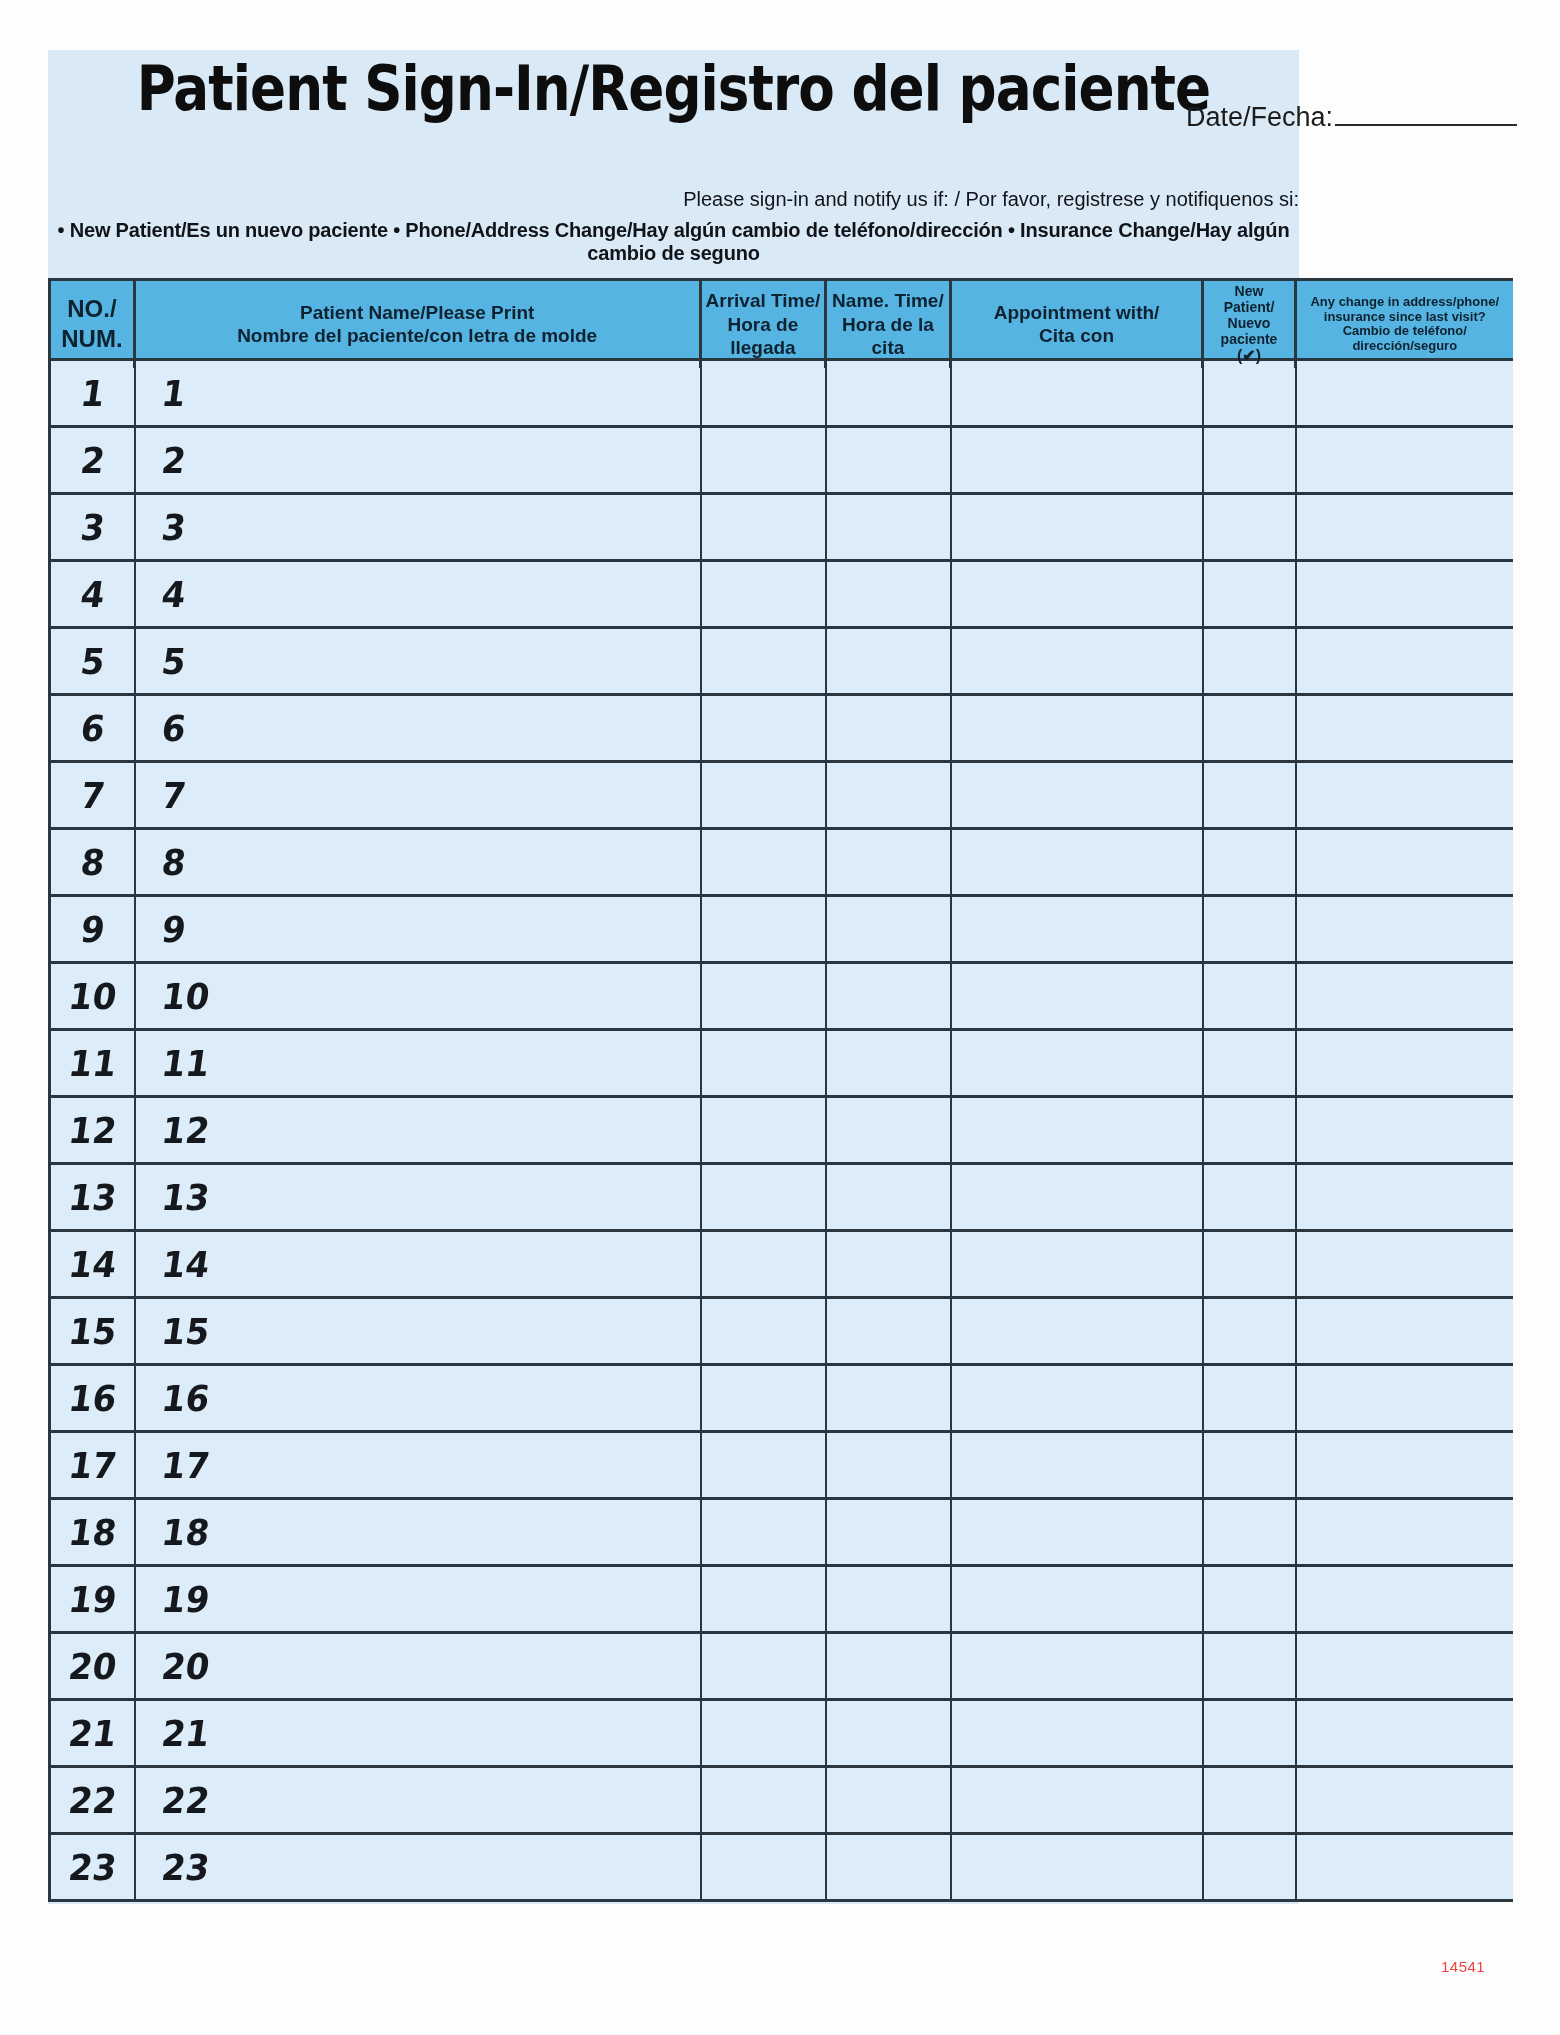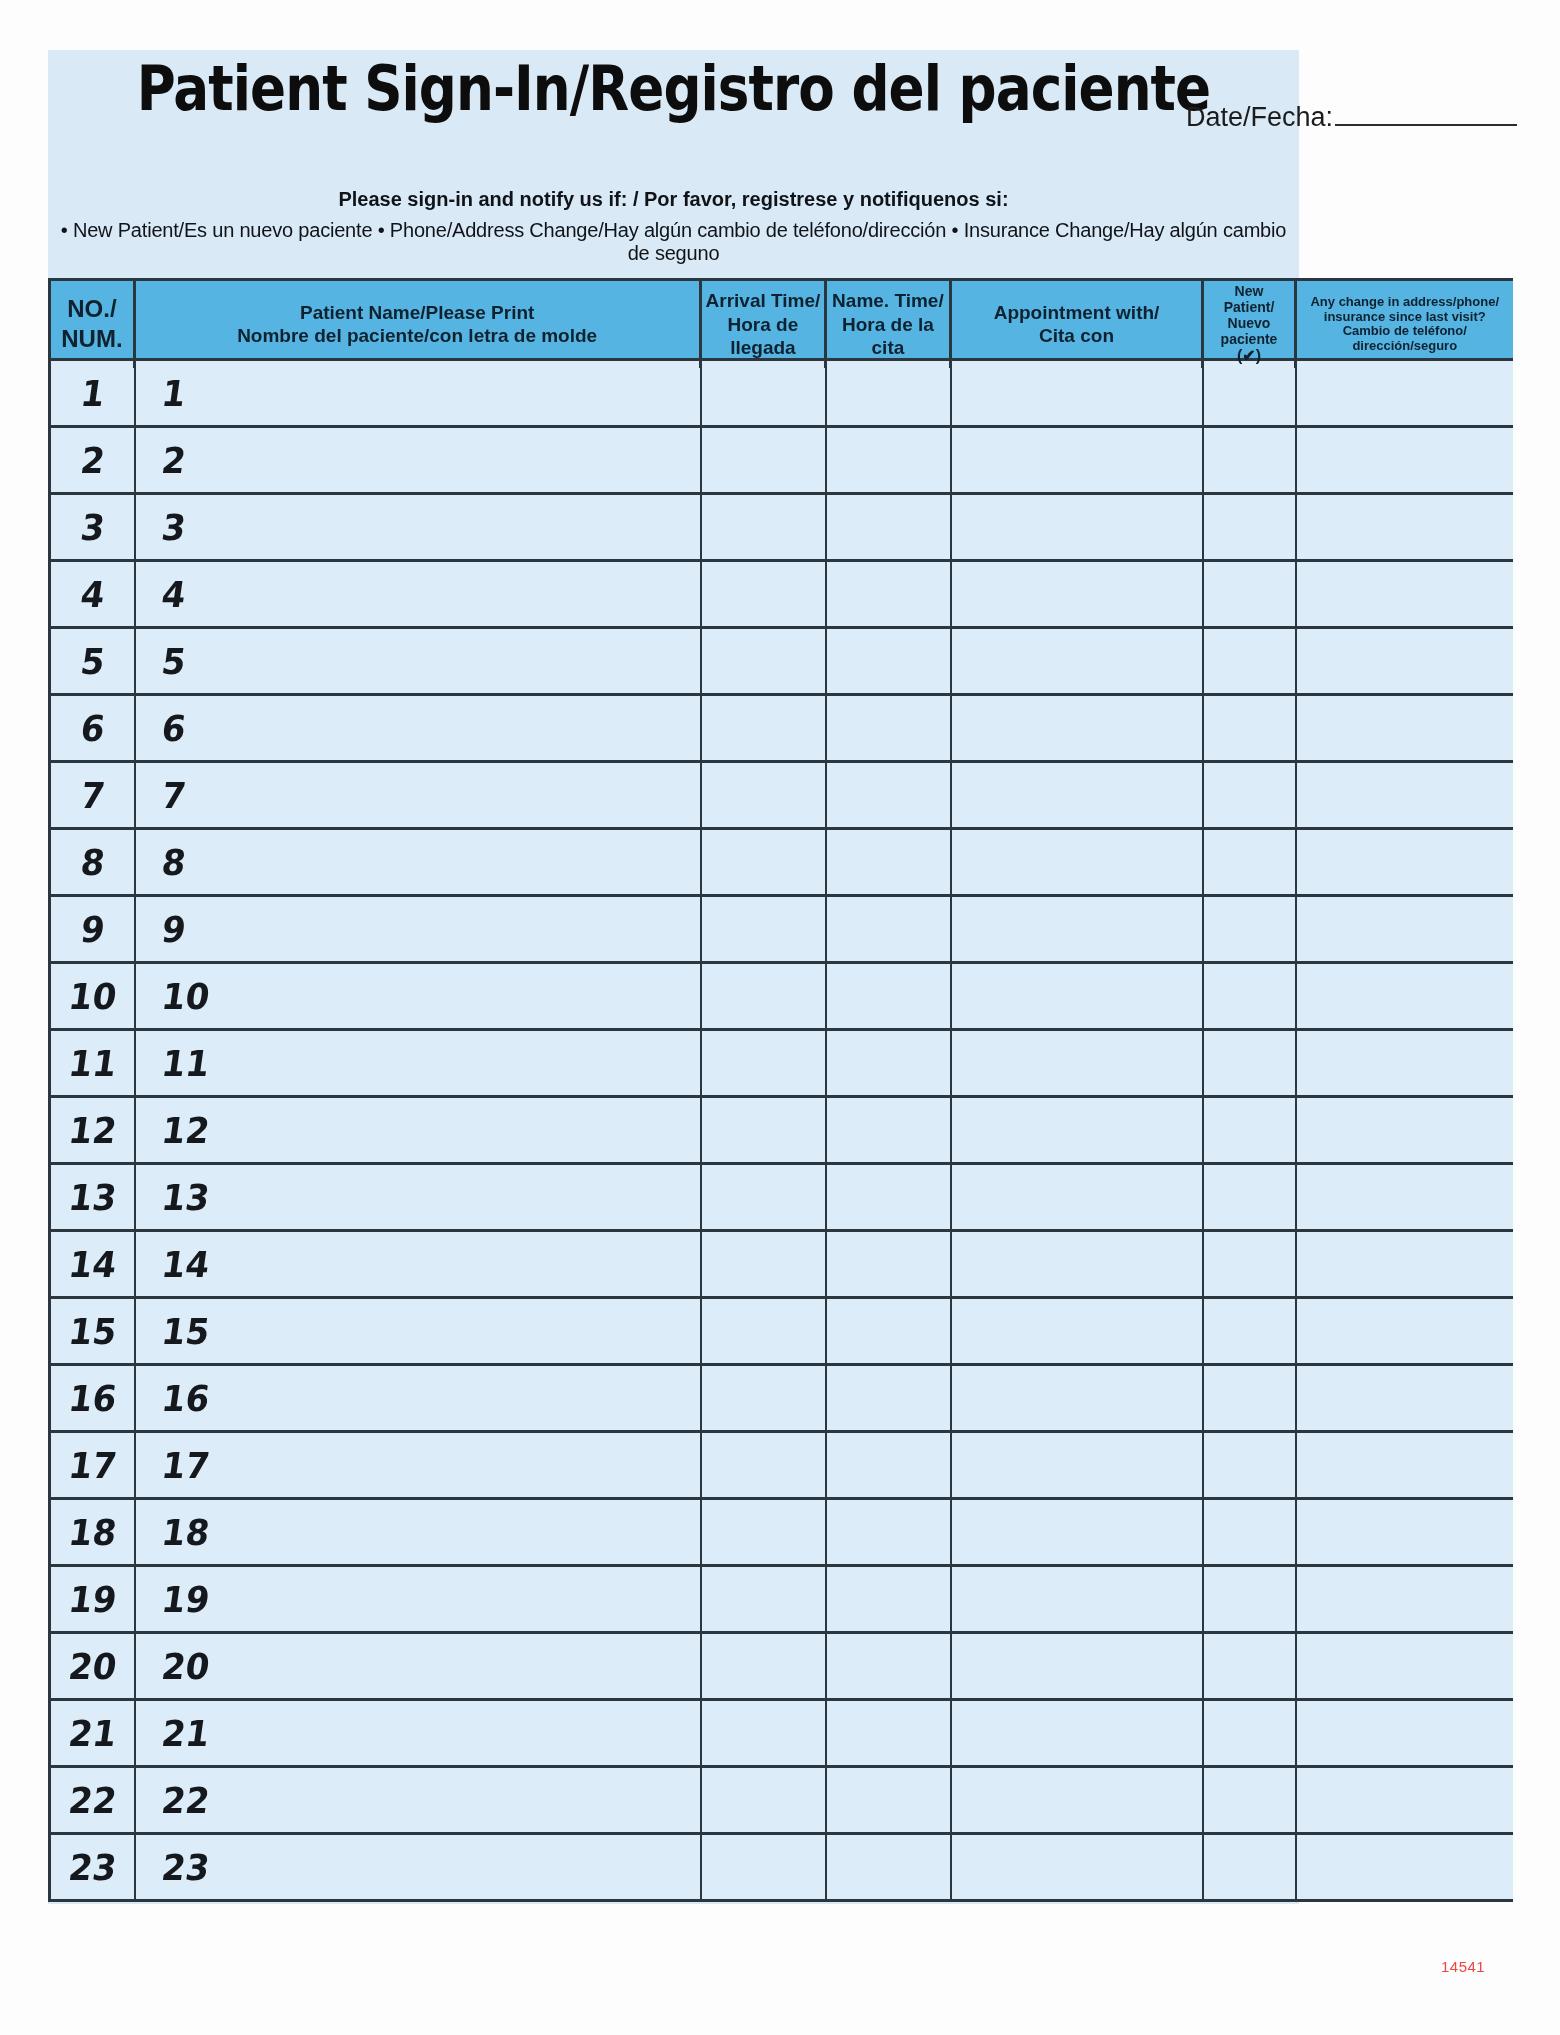--- a/index.html
+++ b/index.html
@@ -37,22 +37,22 @@
     font-size:27px; color:#1c1c1c;
   }
   .date-line {
     display:inline-block;
     width:182px; height:22px;
     border-bottom:2px solid #2b2b2b;
     vertical-align:baseline;
     margin-left:2px;
   }
   .instructions { position:absolute; left:0; top:138px; width:100%; text-align:center; color:#101418; }
-  .instr-1 { font-size:20px; font-weight:bold; }
-  .instr-2 { font-size:20px; font-weight:normal; margin-top:8px; letter-spacing:-0.2px; }
+  .instr-1 { font-size:20px; font-weight:normal;text-align:right; }
+  .instr-2 { font-size:20px; font-weight:bold; margin-top:8px; letter-spacing:-0.2px; }
   
   .table {
     position:absolute; left:0; top:228px; width:1465px;
     border-top:3px solid var(--line);
     border-left:3px solid var(--line);
   }
   .grid-row {
     display:grid;
     grid-template-columns:5.8% 38.7% 8.6% 8.5% 17.3% 6.3% 14.8%;
   }

